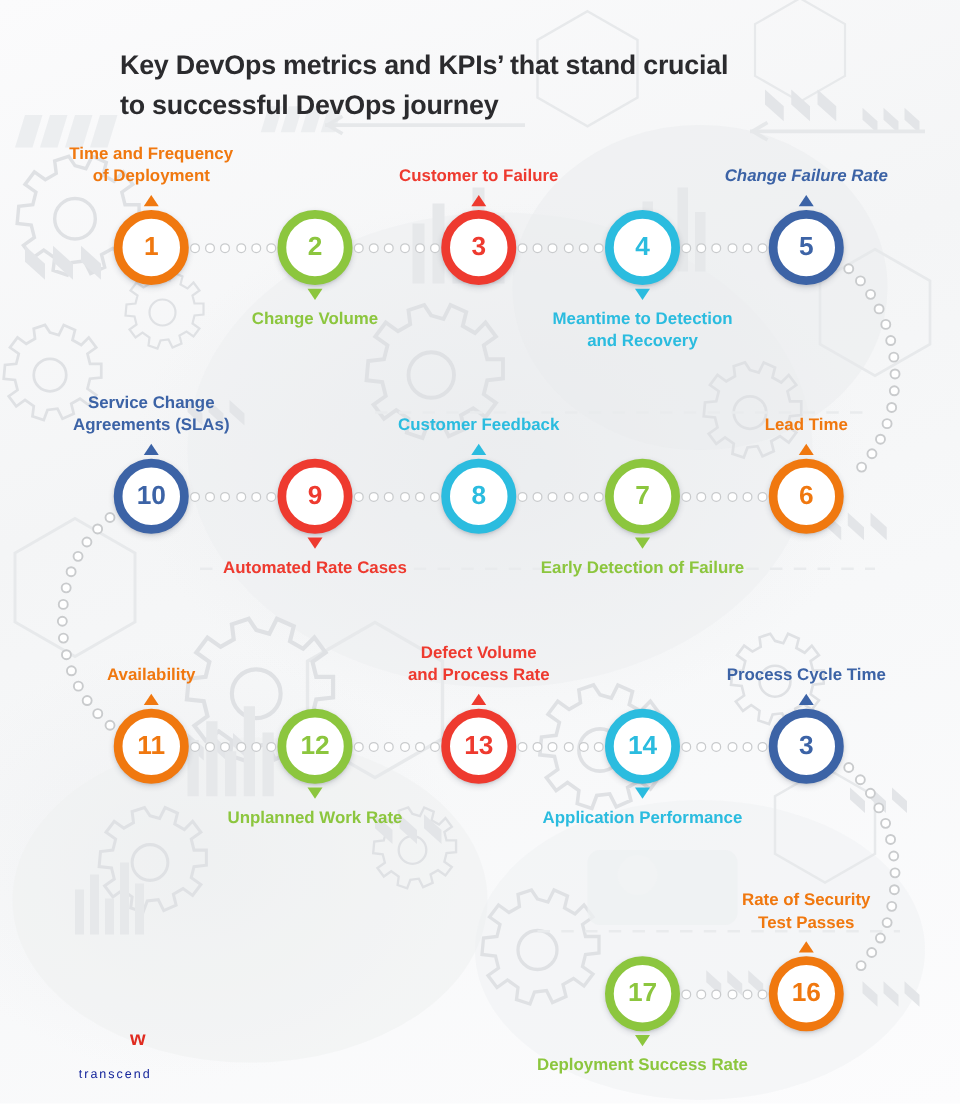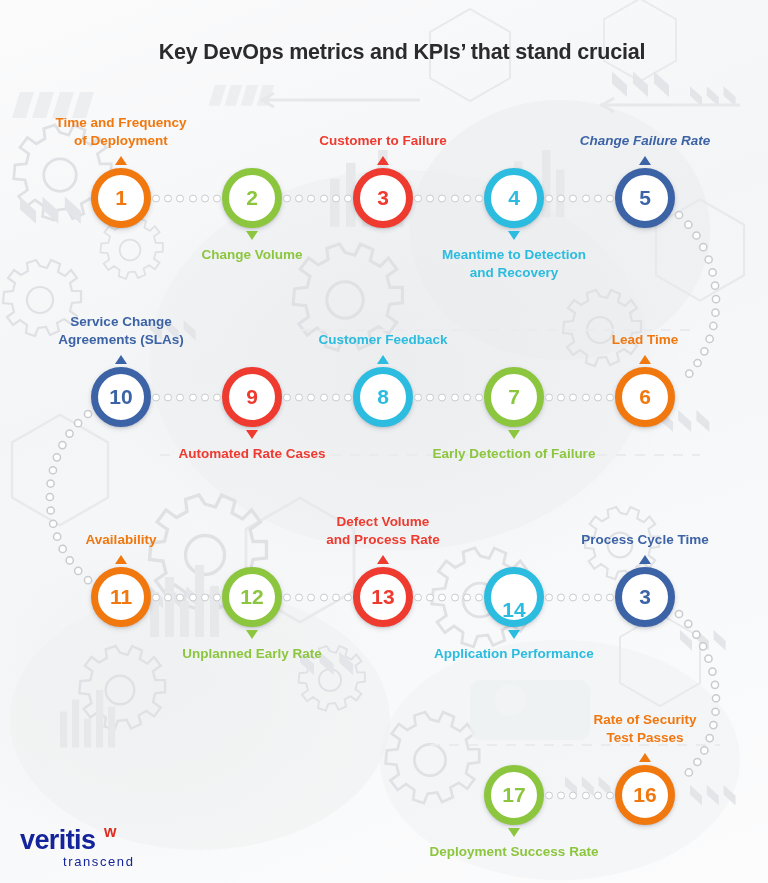--- a/index.html
+++ b/index.html
@@ -17,21 +17,21 @@
       radial-gradient(ellipse 420px 300px at 52% 42%, rgba(226,228,231,.55) 0%, rgba(226,228,231,0) 70%),
       radial-gradient(ellipse 300px 240px at 20% 78%, rgba(228,230,233,.40) 0%, rgba(228,230,233,0) 72%),
       linear-gradient(160deg,#fbfbfc 0%,#f4f5f6 38%,#f7f8f9 62%,#fcfcfd 100%);
     overflow:hidden;
   }
   #bgart{position:absolute;inset:0;width:768px;height:883px;pointer-events:none;}
   #wires{position:absolute;inset:0;width:768px;height:883px;pointer-events:none;}
 
   .title{
     position:absolute;left:0;right:0;top:22px;
-    text-align:center;
+    text-align:left;
     color:#2b2b2e;
     font-size:21.5px;
     font-weight:bold;
     line-height:32px;
     letter-spacing:-.2px;
     padding:0 60px;
     box-sizing:border-box;
     margin-left:36px;
   }
   .title span{display:block;}
@@ -90,21 +90,21 @@
   .logo .word{
     font-size:27px;font-weight:bold;color:#14259b;
     letter-spacing:-.6px;line-height:28px;font-family:"Liberation Sans", sans-serif;
   }
   .logo .mark{
     position:absolute;left:84px;top:-2px;
     color:#e02b20;font-size:16px;font-weight:bold;line-height:16px;
   }
   .logo .tag{
     position:absolute;left:43px;top:28px;
-    font-size:13px;color:#14259b;letter-spacing:1.6px;
+    font-size:10px;color:#14259b;letter-spacing:1.6px;
   }
 </style>
 </head>
 <body>
 
 <div id="stage">
 
   <svg id="bgart" viewBox="0 0 768 883" xmlns="http://www.w3.org/2000/svg" aria-hidden="true">
     <defs>
       <g id="gearShape">
@@ -239,20 +239,21 @@
         <circle cx="713.41" cy="725.08" r="3.6" fill="#ffffff" stroke="#c9cbcd" stroke-width="1.5"></circle>
         <circle cx="709.69" cy="738.05" r="3.6" fill="#ffffff" stroke="#c9cbcd" stroke-width="1.5"></circle>
         <circle cx="704.33" cy="750.43" r="3.6" fill="#ffffff" stroke="#c9cbcd" stroke-width="1.5"></circle>
         <circle cx="697.36" cy="761.98" r="3.6" fill="#ffffff" stroke="#c9cbcd" stroke-width="1.5"></circle>
         <circle cx="688.86" cy="772.46" r="3.6" fill="#ffffff" stroke="#c9cbcd" stroke-width="1.5"></circle>
       </g>
     </svg>
 
   <h1 class="title">
     <span>Key DevOps metrics and KPIs’ that stand crucial</span>
+    <span>to successful DevOps journey</span>
   </h1>
 
   <div id="nodes">
       <div class="node" style="left: 121px; top: 198px;">
         <div class="ring" style="border-color: rgb(240, 120, 15); color: rgb(240, 120, 15);">
           <i>1</i>
         </div>
         <div class="tri up" style="border-bottom-color: rgb(240, 120, 15);"></div>
         <div class="lbl up" style="color: rgb(240, 120, 15); margin-top: 16px;">Time and Frequency
 of Deployment</div>
@@ -327,32 +328,32 @@
           <i>11</i>
         </div>
         <div class="tri up" style="border-bottom-color: rgb(240, 120, 15);"></div>
         <div class="lbl up" style="color: rgb(240, 120, 15);">Availability</div>
       </div>
       <div class="node" style="left: 252px; top: 597px;">
         <div class="ring" style="border-color: rgb(140, 198, 62); color: rgb(140, 198, 62);">
           <i>12</i>
         </div>
         <div class="tri down" style="border-top-color: rgb(140, 198, 62);"></div>
-        <div class="lbl down" style="color: rgb(140, 198, 62);">Unplanned Early Rate</div>
+        <div class="lbl down" style="color: rgb(140, 198, 62);">Unplanned Work Rate</div>
       </div>
       <div class="node" style="left: 383px; top: 597px;">
         <div class="ring" style="border-color: rgb(238, 58, 47); color: rgb(238, 58, 47);">
           <i>13</i>
         </div>
         <div class="tri up" style="border-bottom-color: rgb(238, 58, 47);"></div>
         <div class="lbl up" style="color: rgb(238, 58, 47);">Defect Volume
 and Process Rate</div>
       </div>
       <div class="node" style="left: 514px; top: 597px;">
-        <div class="ring" style="border-color: rgb(43, 188, 223); color: rgb(43, 188, 223); align-items: flex-end;">
+        <div class="ring" style="border-color: rgb(43, 188, 223); color: rgb(43, 188, 223);">
           <i>14</i>
         </div>
         <div class="tri down" style="border-top-color: rgb(43, 188, 223);"></div>
         <div class="lbl down" style="color: rgb(43, 188, 223);">Application Performance</div>
       </div>
       <div class="node" style="left: 645px; top: 597px;">
         <div class="ring" style="border-color: rgb(60, 99, 166); color: rgb(60, 99, 166);">
           <i>3</i>
         </div>
         <div class="tri up" style="border-bottom-color: rgb(60, 99, 166);"></div>
@@ -475,18 +476,17 @@
         <b></b>
         <b></b>
         <b></b>
         <b></b>
         <b></b>
         <b></b>
       </div>
     </div>
 
   <div class="logo">
-    <div class="word">veritis</div>
     <div class="mark">w</div>
     <div class="tag">transcend</div>
   </div>
 
 </div>
 
 </body></html>

